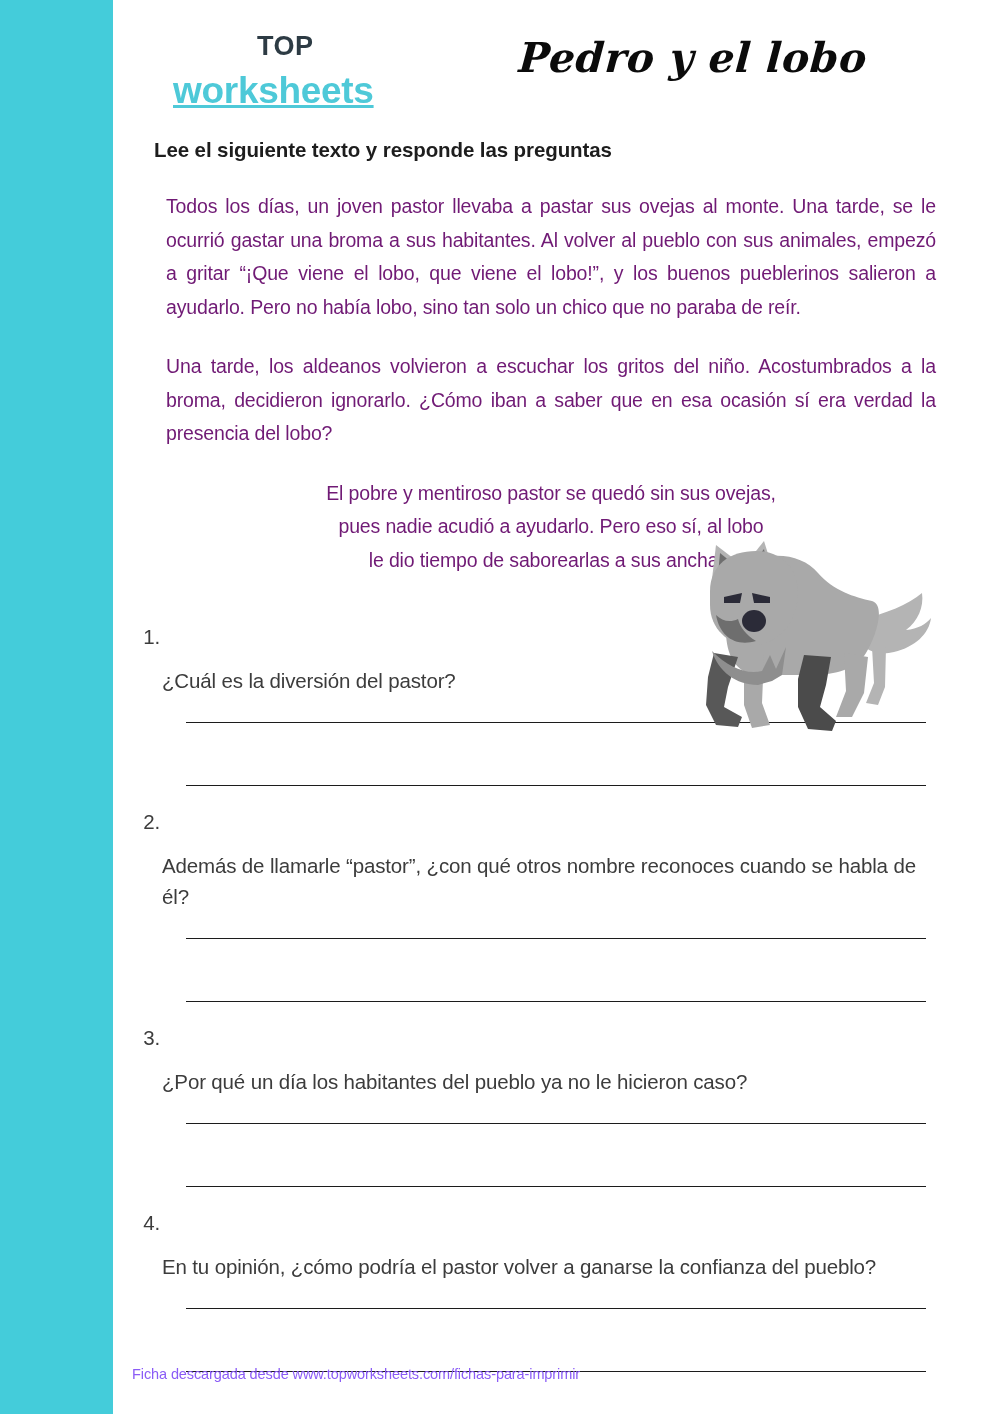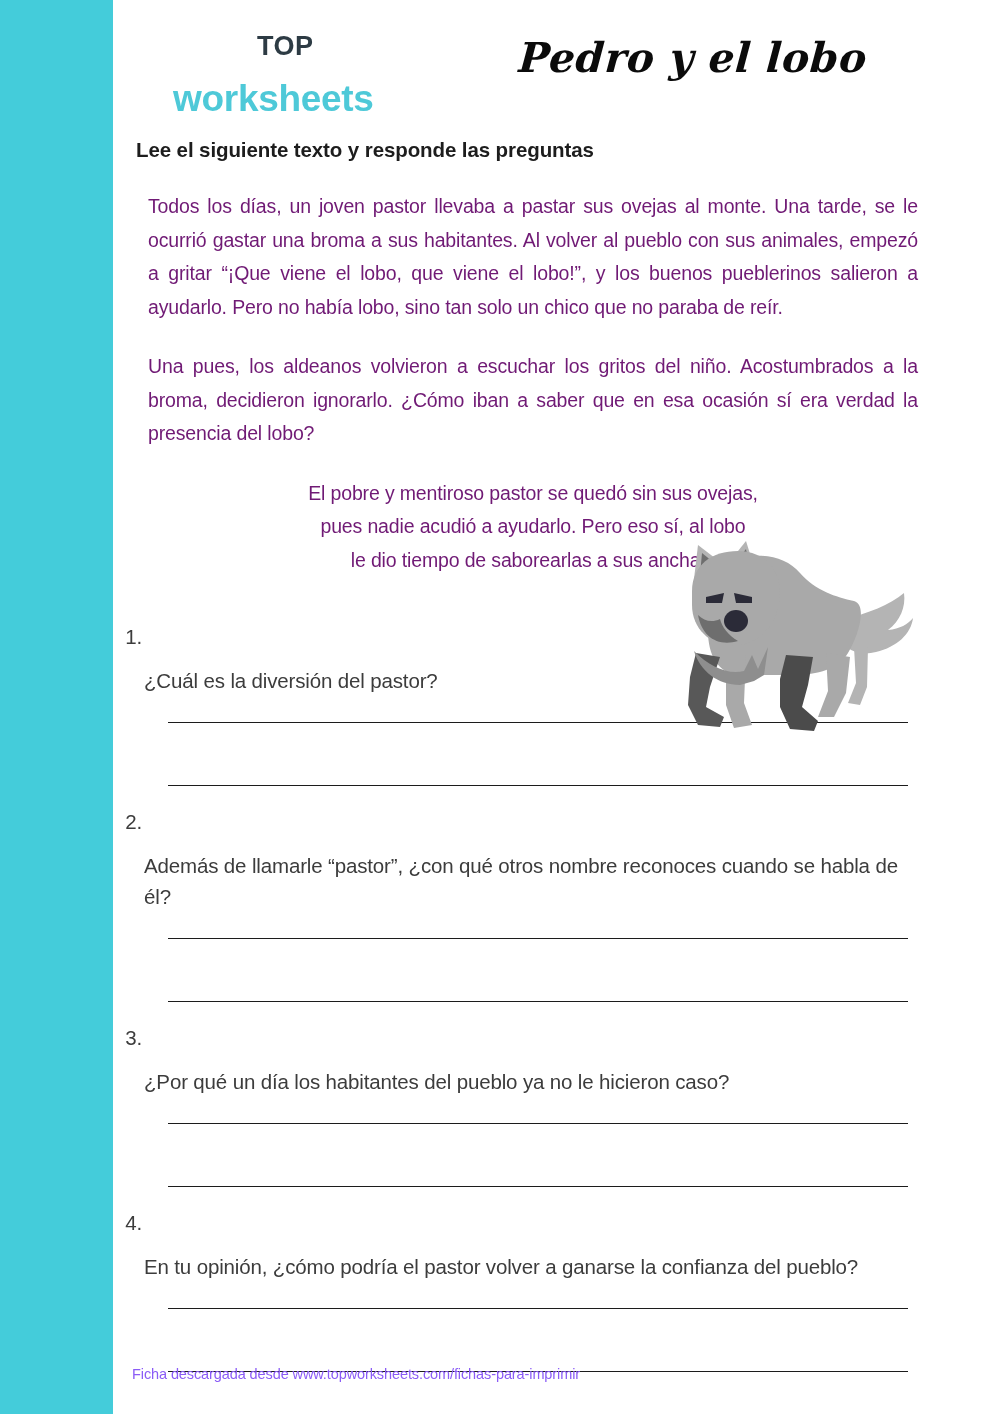--- a/index.html
+++ b/index.html
@@ -55,42 +55,43 @@
     color: #2d3b44;
     margin-left: 84px;
   }
   .logo-bottom {
     display: block;
     font-family: "Liberation Sans", sans-serif;
     font-size: 37px;
     font-weight: 700;
     letter-spacing: -0.3px;
     color: #4ec9d8;
-    margin-top: 20px;
+    margin-top: 12px;
+    text-decoration: underline;
   }
 
   .doc-title {
     position: absolute;
     left: 300px;
     top: 34px;
     width: 560px;
     text-align: center;
     font-family: "DejaVu Serif", serif;
     font-size: 41px;
     font-weight: 700;
     font-style: italic;
     color: #0b0b0b;
     letter-spacing: 0.5px;
     transform: skewX(-4deg);
   }
 
   
   .content {
     position: absolute;
-    left: 108px;
+    left: 126px;
     top: 120px;
     width: 852px;
   }
 
   .instruction {
     margin-left: 28px;
     margin-top: 18px;
     font-family: "Liberation Sans", sans-serif;
     font-size: 20.5px;
     font-weight: 700;
@@ -196,21 +197,21 @@
 
     <div class="doc-title">Pedro y el lobo</div>
   </div>
 
   <div class="content">
 
     <div class="instruction">Lee el siguiente texto y responde las preguntas</div>
 
     <div class="story">
       <p>Todos los días, un joven pastor llevaba a pastar sus ovejas al monte. Una tarde, se le ocurrió gastar una broma a sus habitantes. Al volver al pueblo con sus animales, empezó a gritar “¡Que viene el lobo, que viene el lobo!”, y los buenos pueblerinos salieron a ayudarlo. Pero no había lobo, sino tan solo un chico que no paraba de reír.</p>
-      <p>Una pues, los aldeanos volvieron a escuchar los gritos del niño. Acostumbrados a la broma, decidieron ignorarlo. ¿Cómo iban a saber que en esa ocasión sí era verdad la presencia del lobo?</p>
+      <p>Una tarde, los aldeanos volvieron a escuchar los gritos del niño. Acostumbrados a la broma, decidieron ignorarlo. ¿Cómo iban a saber que en esa ocasión sí era verdad la presencia del lobo?</p>
       <p class="no-justify">El pobre y mentiroso pastor se quedó sin sus ovejas,
 pues nadie acudió a ayudarlo. Pero eso sí, al lobo
 le dio tiempo de saborearlas a sus anchas.</p>
     </div>
 
     <div class="wolf">
       <svg viewBox="0 0 270 215" width="270" height="215" xmlns="http://www.w3.org/2000/svg">
 
         <path d="M175 85 C200 78 222 70 236 58 C238 72 232 86 220 95 C232 94 240 89 245 83 C243 99 229 112 208 117 C193 121 180 116 174 107 Z" fill="#b4b4b4"></path>
 

